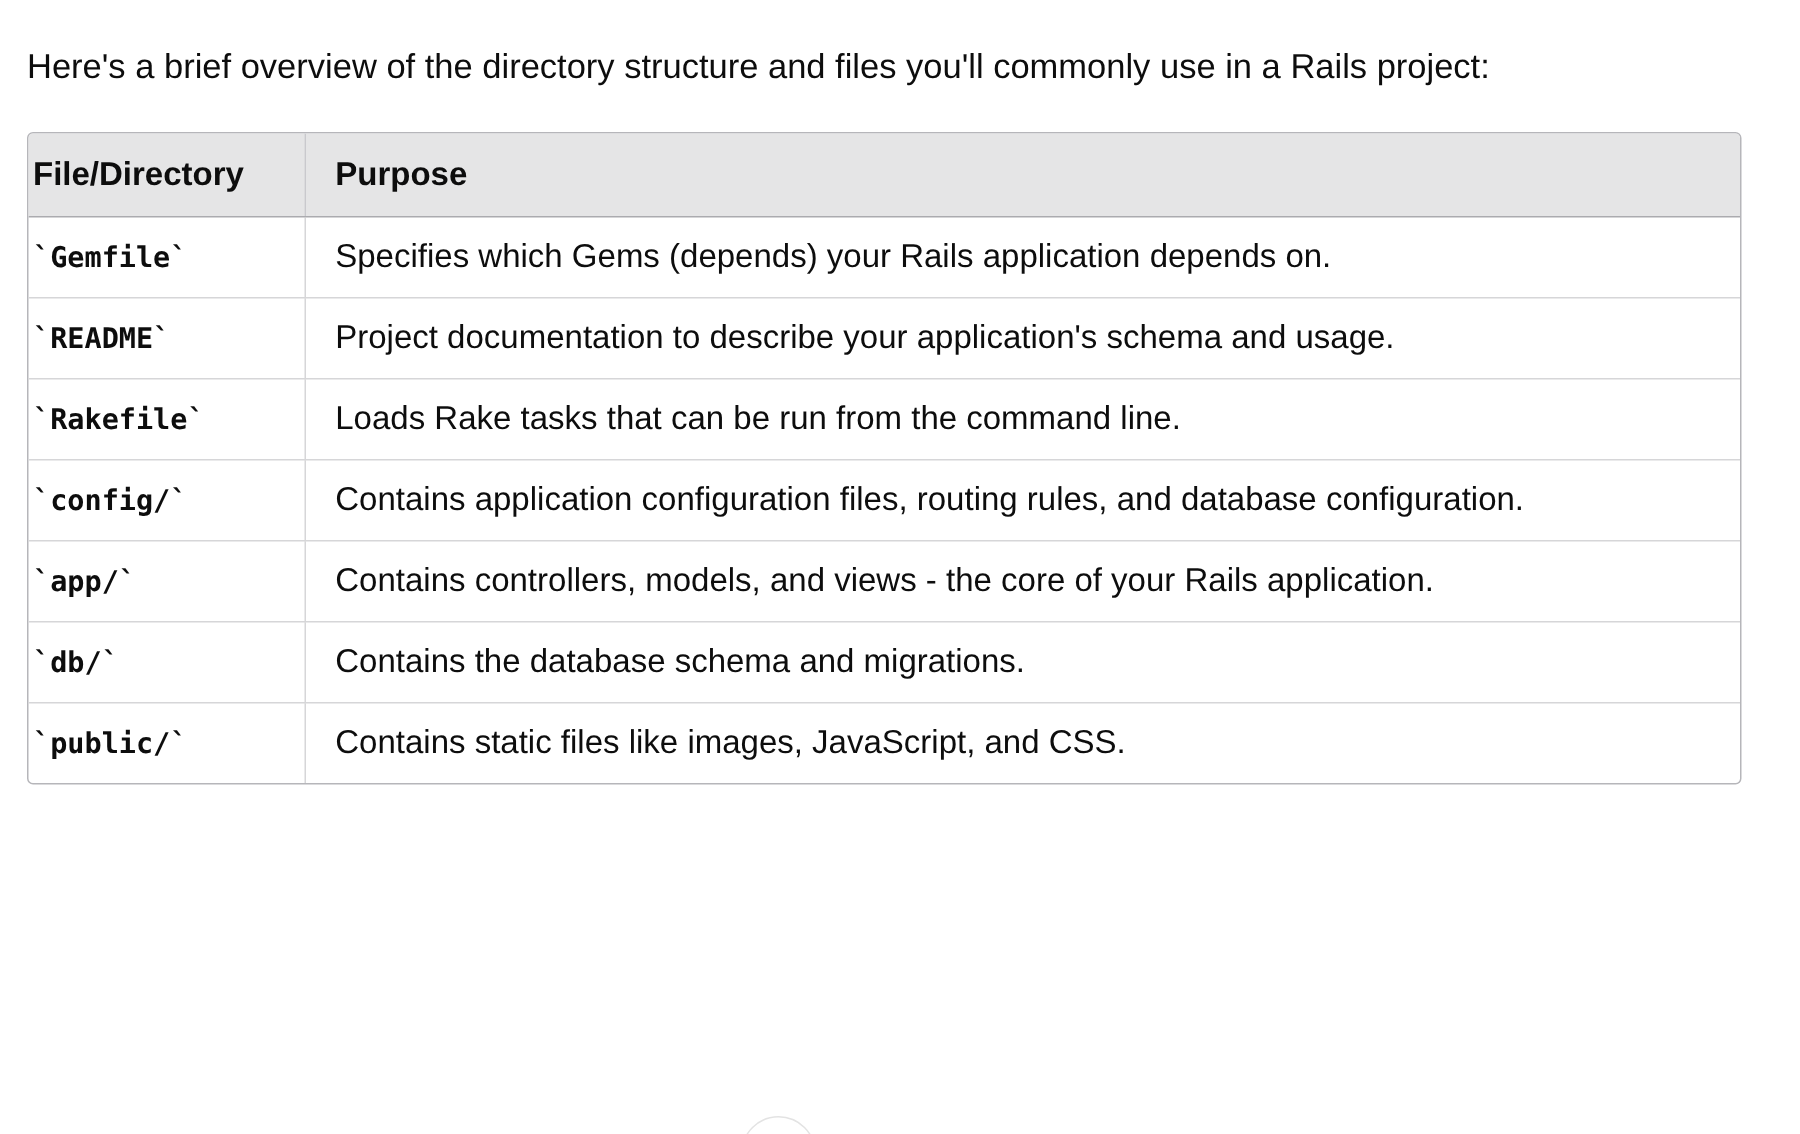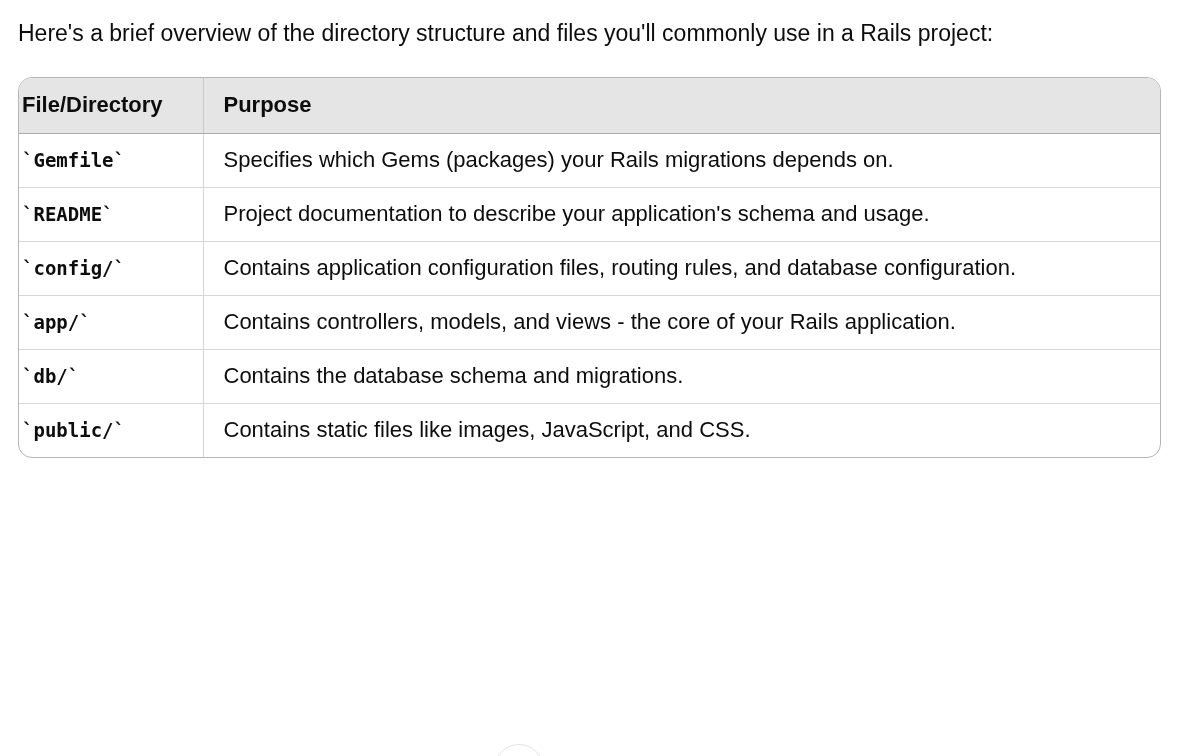--- a/index.html
+++ b/index.html
@@ -6,33 +6,33 @@
   html, body {
     margin: 0; padding: 0;
     width: 1200px; height: 756px;
     background: #ffffff;
     font-family: "Liberation Sans", sans-serif;
     color: #0d0d0d;
     overflow: hidden;
     position: relative;
   }
   .content {
-    padding: 9px 18px 0 18px;
+    padding: 20px 18px 0 18px;
   }
   .intro {
     font-size: 23px;
     line-height: 48px;
     margin: 0 0 20px 0;
     max-width: 1100px;
     color: #0d0d0d;
   }
   .table-wrap {
     width: 1143px;
     border: 1.5px solid #b6b6ba;
-    border-radius: 14px;
+    border-radius: 4px;
     overflow: hidden;
     background: #ffffff;
   }
   table.md-table {
     width: 100%;
     border-collapse: collapse;
     border: hidden; 
     font-size: 22px;
   }
   table.md-table th,
@@ -91,25 +91,29 @@
     <table class="md-table">
       <thead>
         <tr>
           <th>File/Directory</th>
           <th>Purpose</th>
         </tr>
       </thead>
       <tbody id="table-body">
           <tr>
             <td><code class="inline-code">`Gemfile`</code></td>
-            <td><span>Specifies which Gems (packages) your Rails migrations depends on.</span></td>
+            <td><span>Specifies which Gems (depends) your Rails application depends on.</span></td>
           </tr>
           <tr>
             <td><code class="inline-code">`README`</code></td>
             <td><span>Project documentation to describe your application's schema and usage.</span></td>
+          </tr>
+          <tr>
+            <td><code class="inline-code">`Rakefile`</code></td>
+            <td><span>Loads Rake tasks that can be run from the command line.</span></td>
           </tr>
           <tr>
             <td><code class="inline-code">`config/`</code></td>
             <td><span>Contains application configuration files, routing rules, and database configuration.</span></td>
           </tr>
           <tr>
             <td><code class="inline-code">`app/`</code></td>
             <td><span>Contains controllers, models, and views - the core of your Rails application.</span></td>
           </tr>
           <tr>

